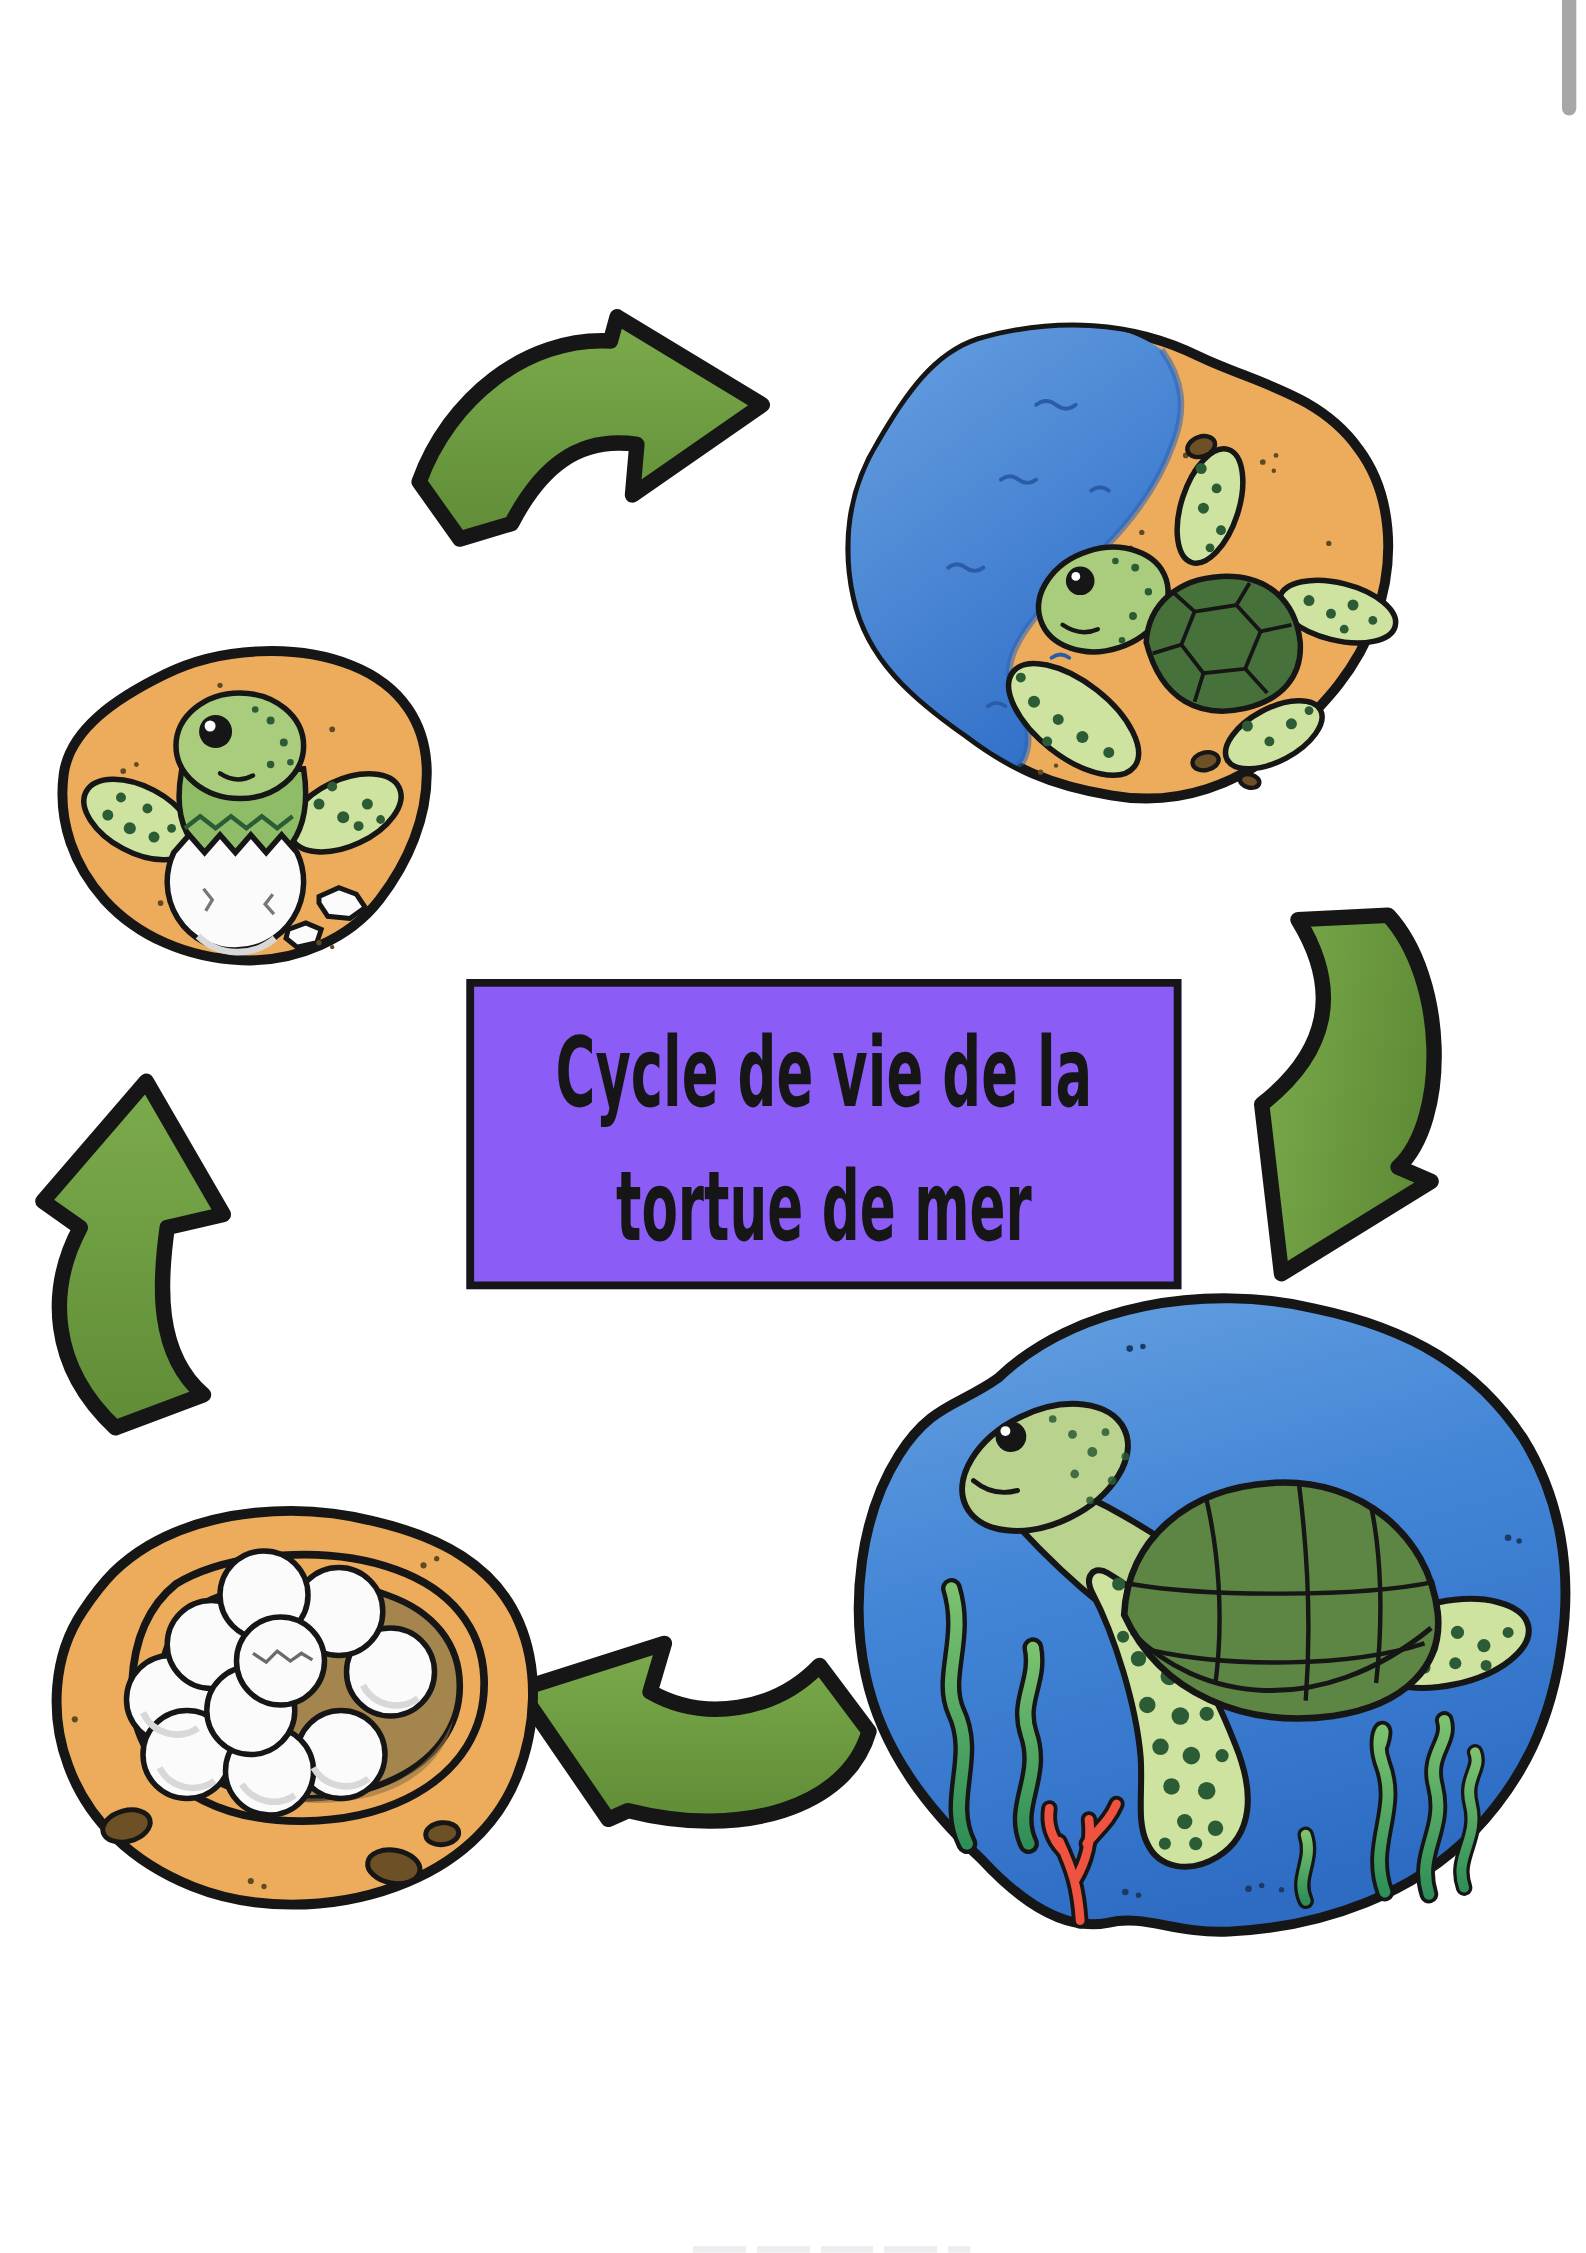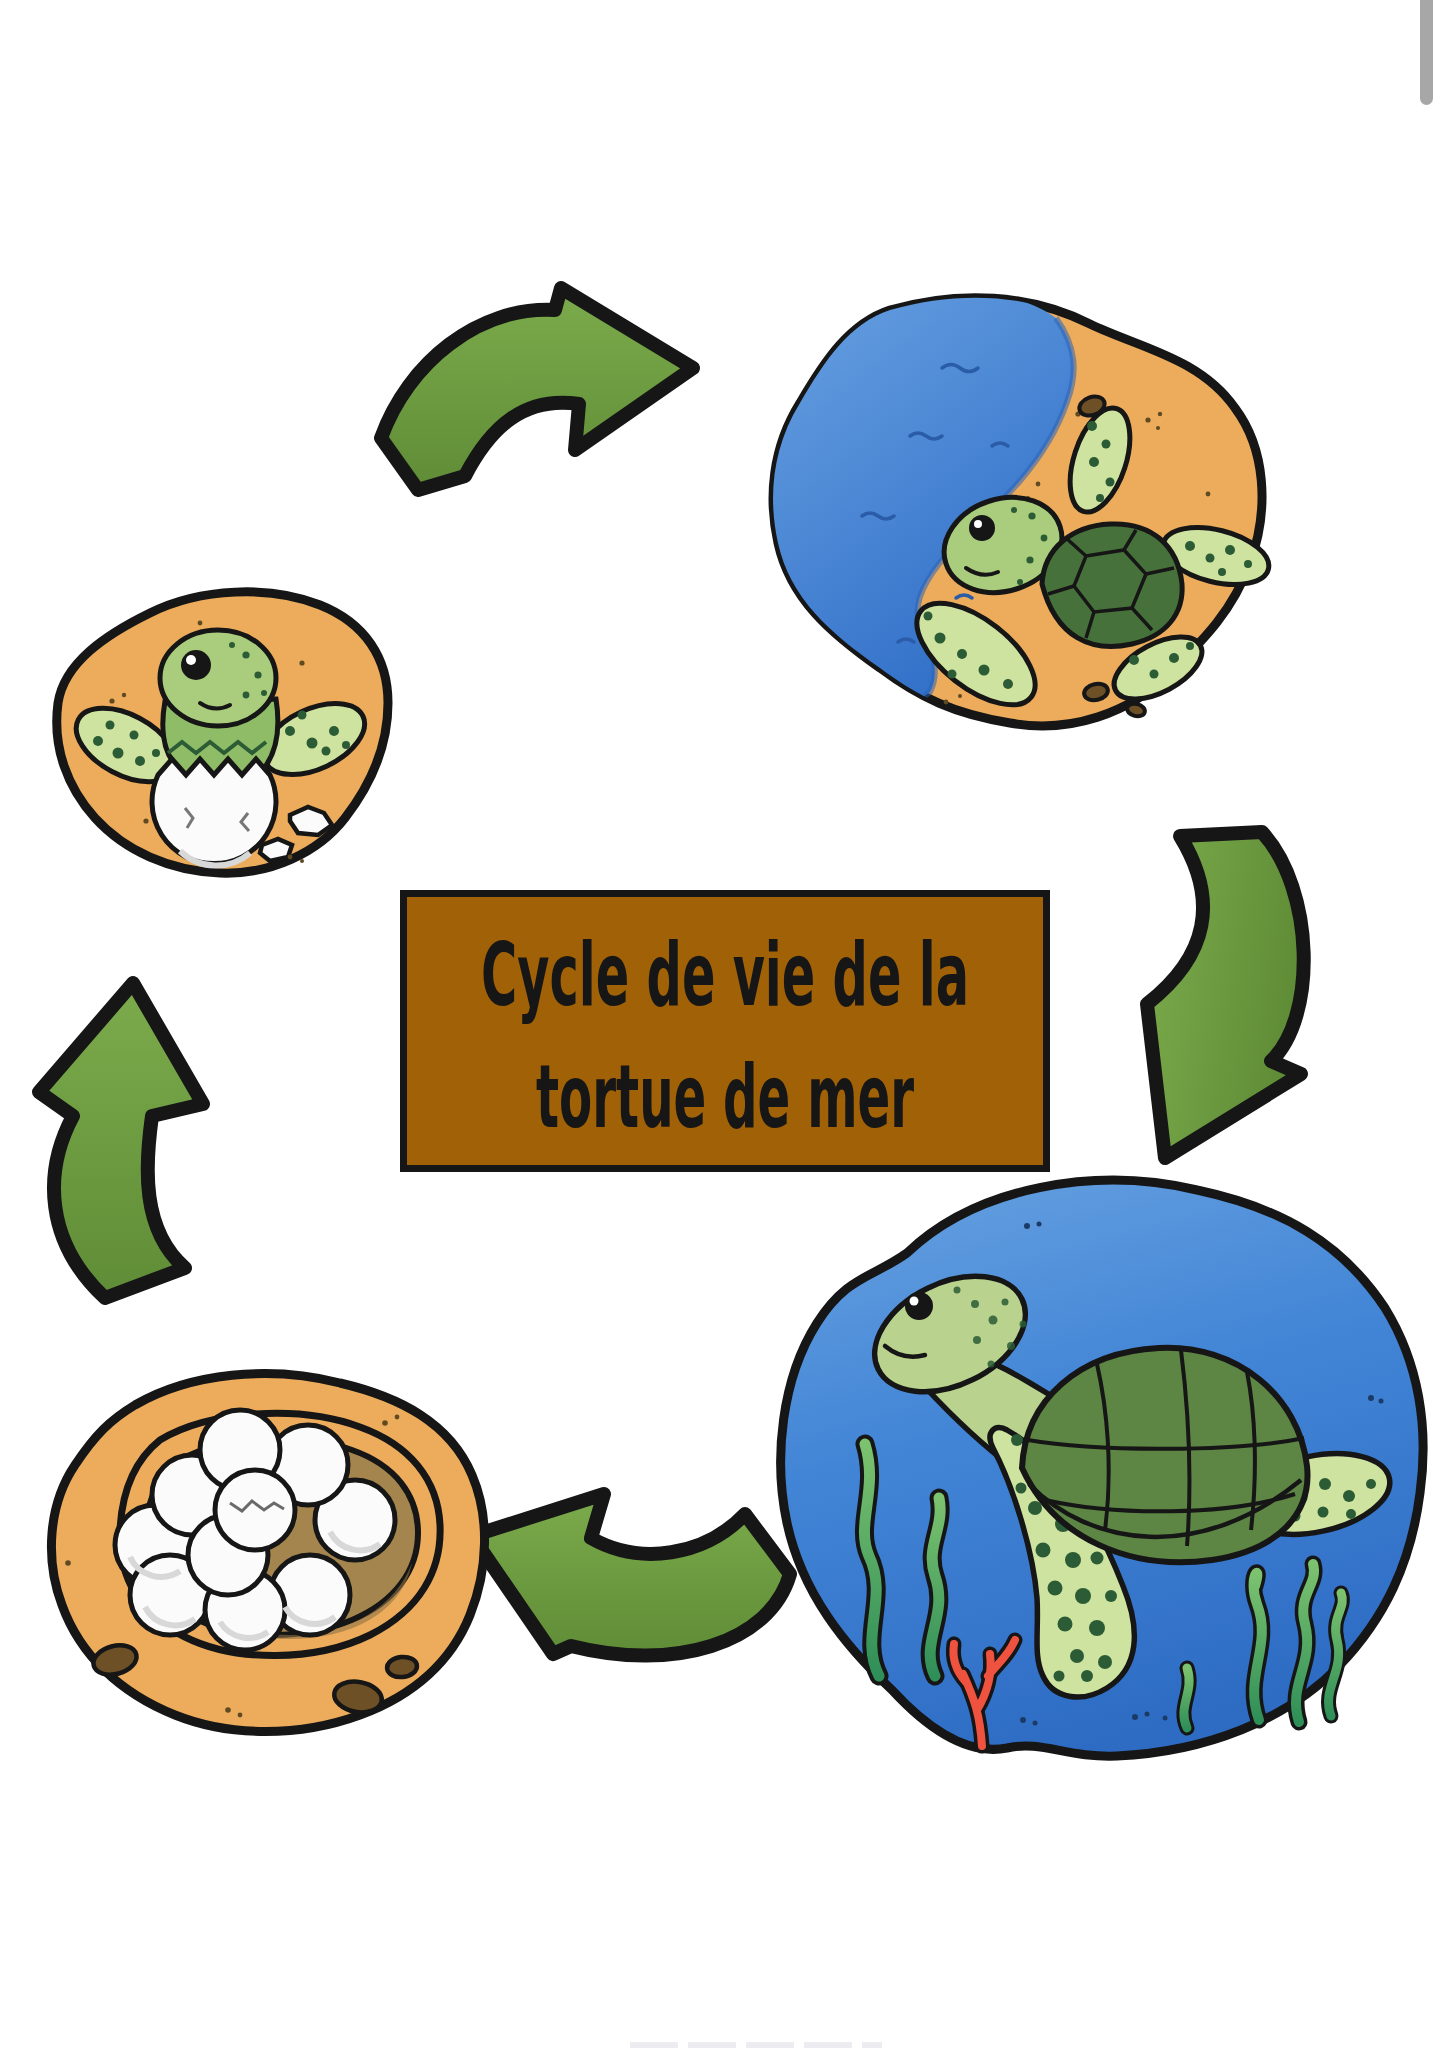--- a/index.html
+++ b/index.html
@@ -8,23 +8,23 @@
     background:var(--page_bg,#ffffff);
     font-family:"DejaVu Sans","Liberation Sans",sans-serif;
   }
   .abs{position:absolute;}
   #scrollbar-thumb{
     right:9px;top:0;width:13px;height:105px;
     background:var(--scrollbar,#a7a7a7);
     border-radius:0 0 7px 7px;
   }
   #title-box{
-    left:400px;top:890px;width:650px;height:282px;
+    left:424px;top:890px;width:650px;height:282px;
     box-sizing:border-box;border:7px solid var(--ink,#191919);
-    background:#a16207;
+    background:#8b5cf6;
   }
   #title-box svg{display:block;}
   .title-text{
     font-family:"DejaVu Sans","Liberation Sans",sans-serif;
     font-weight:700;
     fill:var(--ink,#1c1c1c);
   }
   #bottom-hint{
     left:630px;top:2042px;width:252px;height:6px;
     background:repeating-linear-gradient(90deg,

